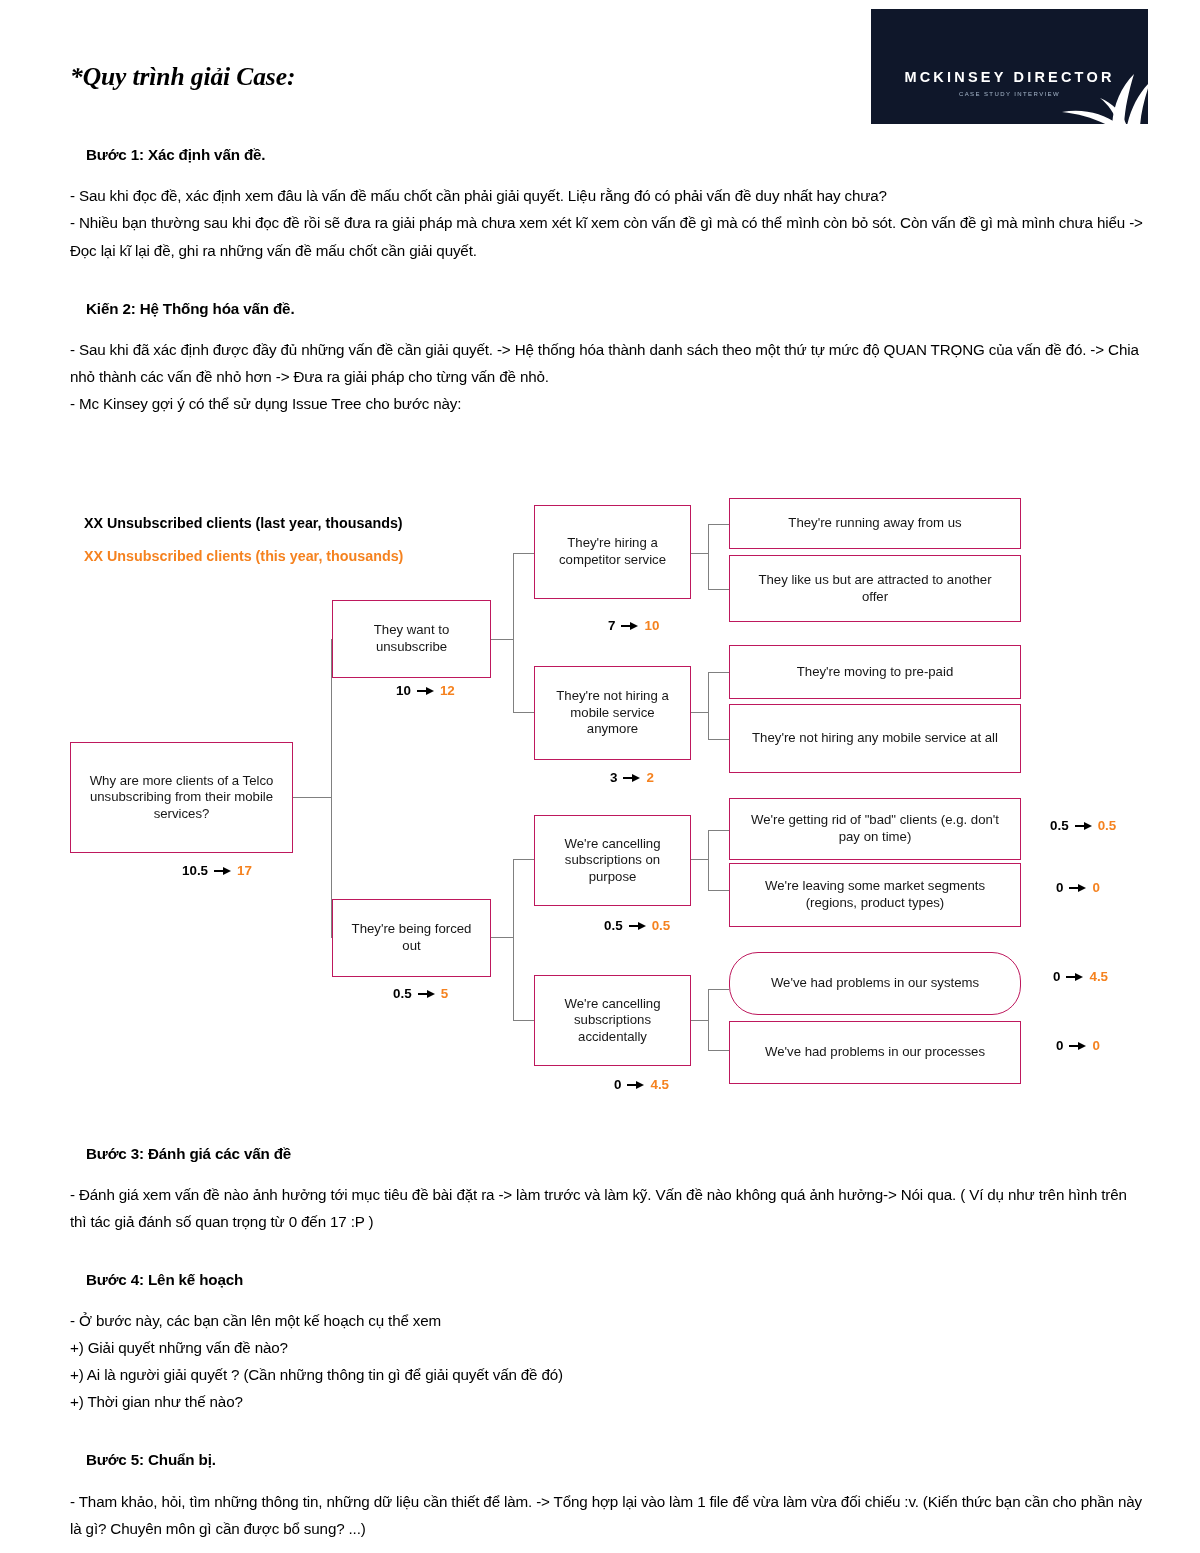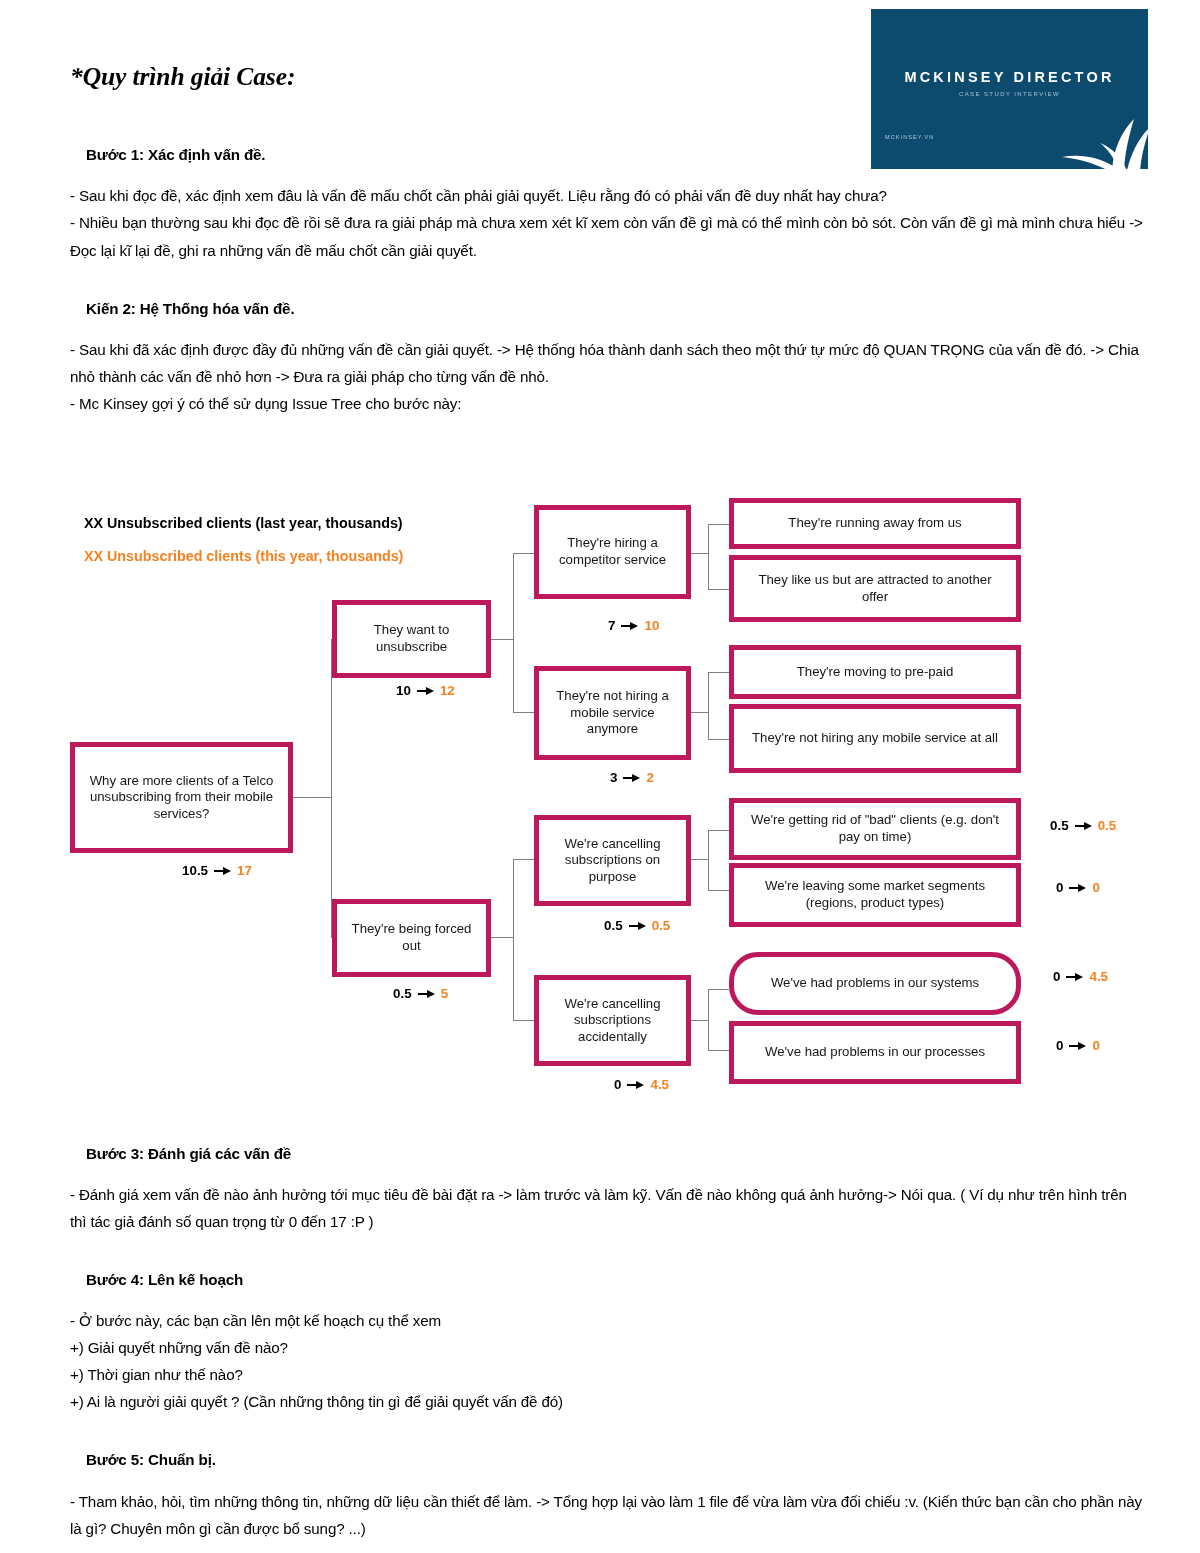--- a/index.html
+++ b/index.html
@@ -22,22 +22,22 @@
     inset: 0;
     background: #ffffff;
   }
 
   
   .logo-box {
     position: absolute;
     left: 871px;
     top: 9px;
     width: 277px;
-    height: 160px;
-    background: #0c4a6e;
+    height: 115px;
+    background: #0f172a;
     overflow: hidden;
   }
   .logo-title {
     position: absolute;
     left: 0;
     right: 0;
     top: 60px;
     text-align: center;
     color: #ffffff;
     font-family: "Liberation Sans", sans-serif;
@@ -109,31 +109,31 @@
     position: absolute;
     left: 0;
     top: 0;
     width: 1200px;
     height: 1382px;
     pointer-events: none;
   }
   .tnode {
     position: absolute;
     box-sizing: border-box;
-    border: 5px solid #be185d;
+    border: 1px solid #be185d;
     background: #ffffff;
     display: flex;
     align-items: center;
     justify-content: center;
     text-align: center;
     font-family: "Liberation Sans", sans-serif;
     font-size: 13.2px;
     line-height: 1.26;
     color: #161616;
-    padding: 2px 12px;
+    padding: 2px 18px;
   }
   .tval {
     position: absolute;
     font-family: "Liberation Sans", sans-serif;
     font-size: 13.4px;
     font-weight: bold;
     white-space: nowrap;
     display: flex;
     align-items: center;
     gap: 6px;
@@ -211,22 +211,22 @@
 
   <div class="doc" style="top:1126px;">
     <p class="sec-head">Bước 3: Đánh giá các vấn đề</p>
     <p class="para">- Đánh giá xem vấn đề nào ảnh hưởng tới mục tiêu đề bài đặt ra -&gt; làm trước và làm kỹ. Vấn đề nào không quá ảnh hưởng-&gt; Nói qua. ( Ví dụ như trên hình trên thì tác giả đánh số quan trọng từ 0 đến 17 :P )</p>
 
     <div class="gap"></div>
 
     <p class="sec-head">Bước 4: Lên kế hoạch</p>
     <p class="para">- Ở bước này, các bạn cần lên một kế hoạch cụ thể xem</p>
     <p class="para">+) Giải quyết những vấn đề nào?</p>
+    <p class="para">+) Ai là người giải quyết ? (Cần những thông tin gì để giải quyết vấn đề đó)</p>
     <p class="para">+) Thời gian như thế nào?</p>
-    <p class="para">+) Ai là người giải quyết ? (Cần những thông tin gì để giải quyết vấn đề đó)</p>
 
     <div class="gap"></div>
 
     <p class="sec-head">Bước 5: Chuẩn bị.</p>
     <p class="para">- Tham khảo, hỏi, tìm những thông tin, những dữ liệu cần thiết để làm. -&gt; Tổng hợp lại vào làm 1 file để vừa làm vừa đối chiếu :v. (Kiến thức bạn cần cho phần này là gì? Chuyên môn gì cần được bổ sung? ...)</p>
   </div>
 
   <div class="tree">
 
     <div class="legend l1" style="left:84px; top:515px;">XX Unsubscribed clients (last year, thousands)</div>

